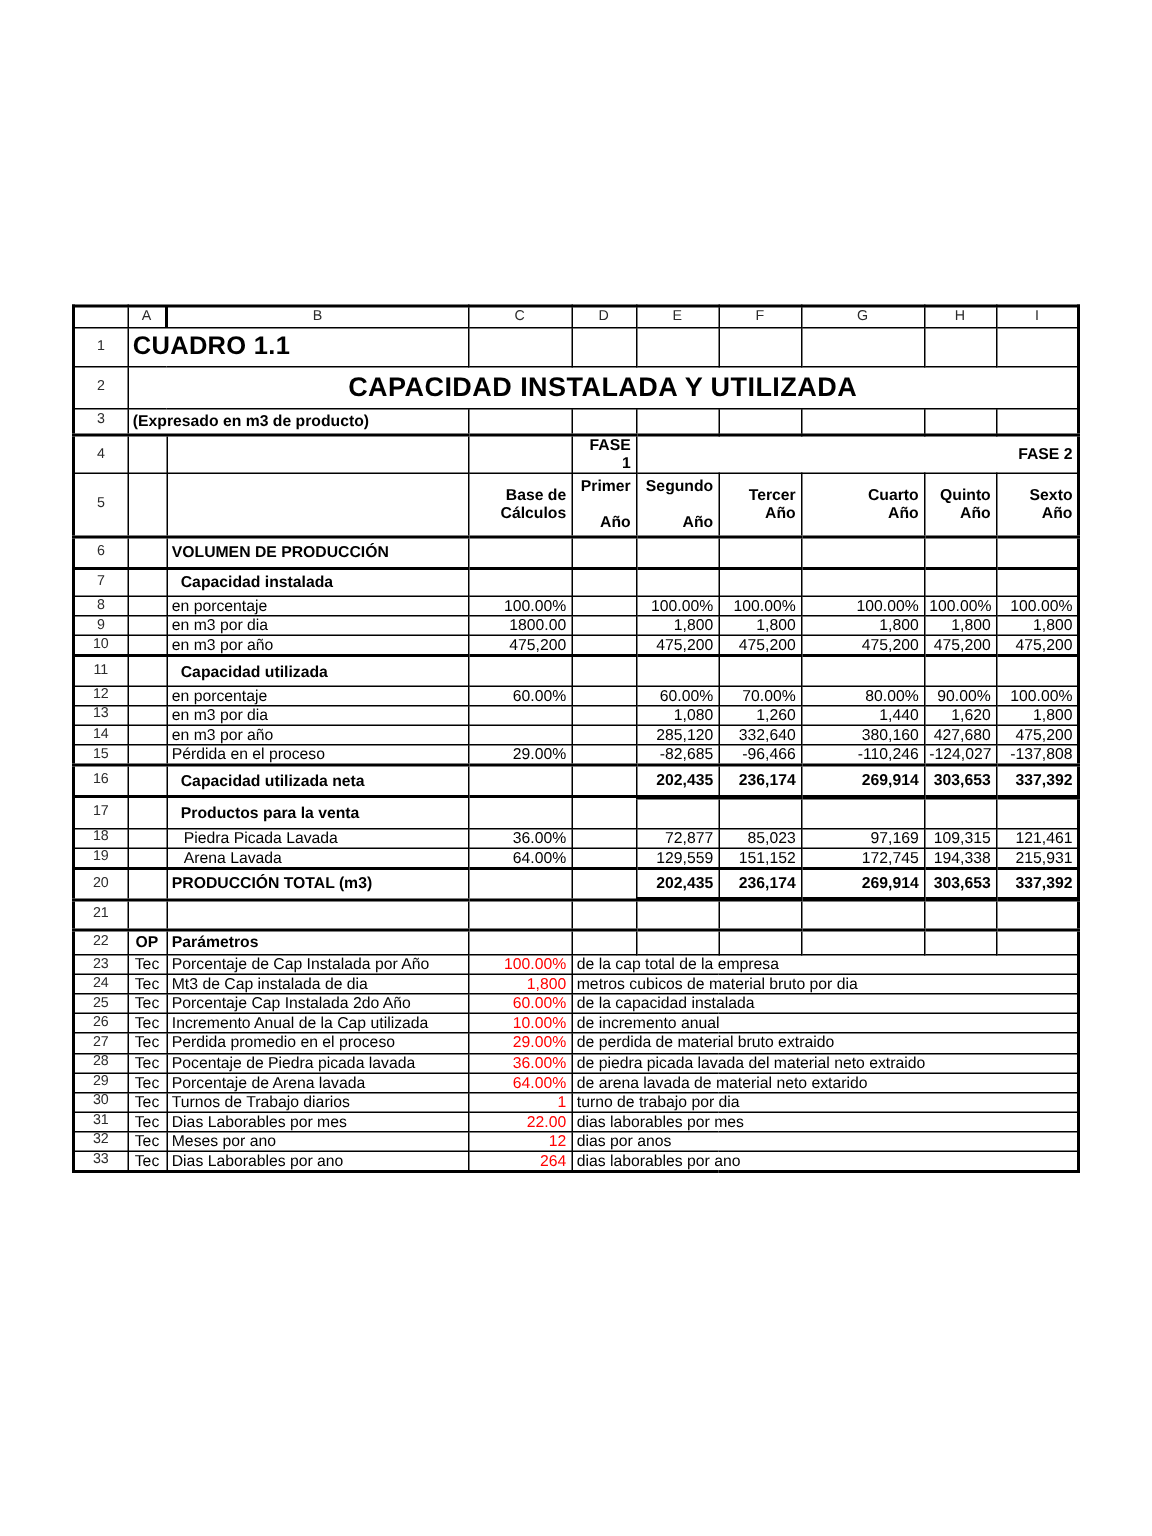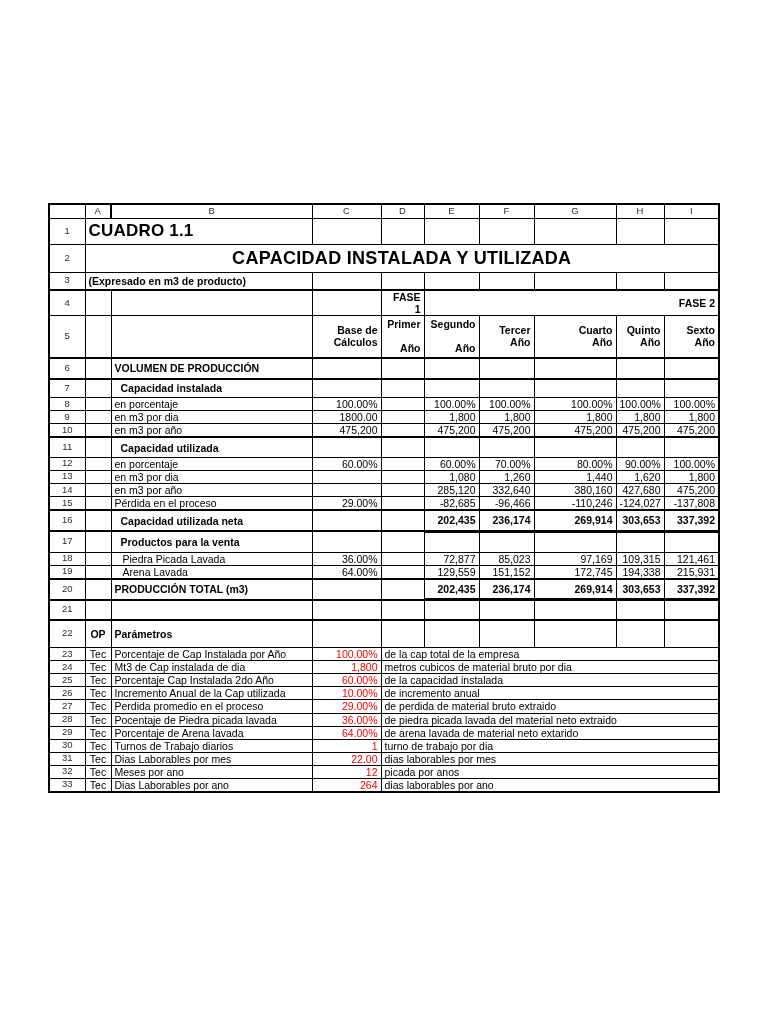--- a/index.html
+++ b/index.html
@@ -295,21 +295,21 @@
             <td></td>
             <td></td>
             <td></td>
             <td></td>
             <td></td>
             <td></td>
             <td></td>
             <td></td>
             <td></td>
           </tr>
-          <tr class="sec" style="height: 28px; padding-left: 22px;">
+          <tr class="sec" style="height: 17px; padding-left: 22px;">
             <td class="lbl">22</td>
             <td class="b c">OP</td>
             <td class="b">Parámetros</td>
             <td></td>
             <td></td>
             <td></td>
             <td></td>
             <td></td>
             <td></td>
             <td></td>
@@ -375,21 +375,21 @@
             <td class="c">Tec</td>
             <td>Dias Laborables por mes</td>
             <td class="r red">22.00</td>
             <td colspan="6">dias laborables por mes</td>
           </tr>
           <tr style="height: 13px;">
             <td class="lbl">32</td>
             <td class="c">Tec</td>
             <td>Meses por ano</td>
             <td class="r red">12</td>
-            <td colspan="6">picada por anos</td>
+            <td colspan="6">dias por anos</td>
           </tr>
           <tr style="height: 13px;">
             <td class="lbl">33</td>
             <td class="c">Tec</td>
             <td>Dias Laborables por ano</td>
             <td class="r red">264</td>
             <td colspan="6">dias laborables por ano</td>
           </tr>
         </tbody>
       </table>

